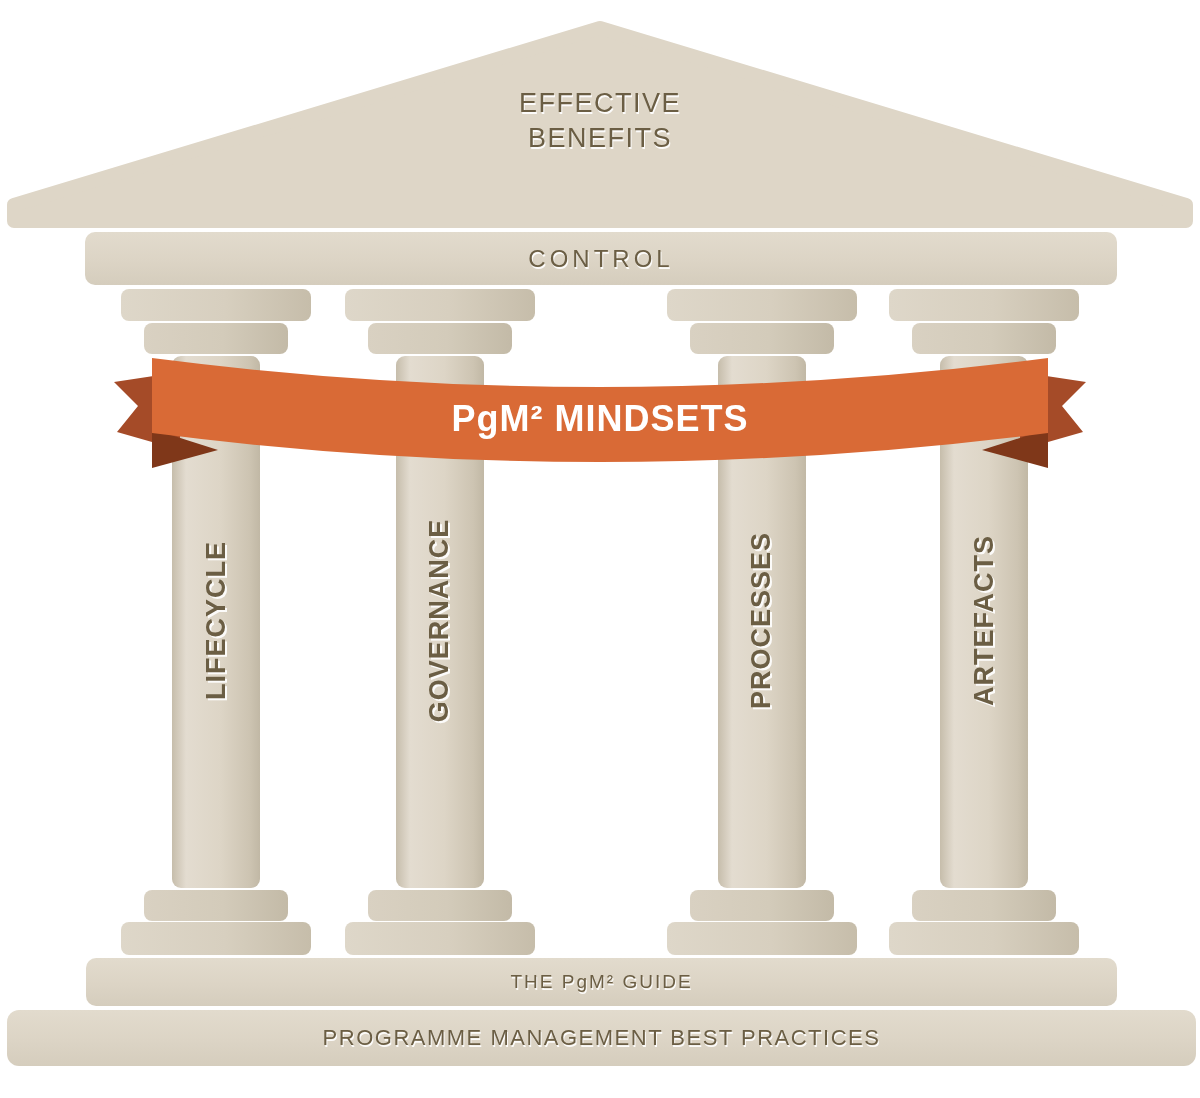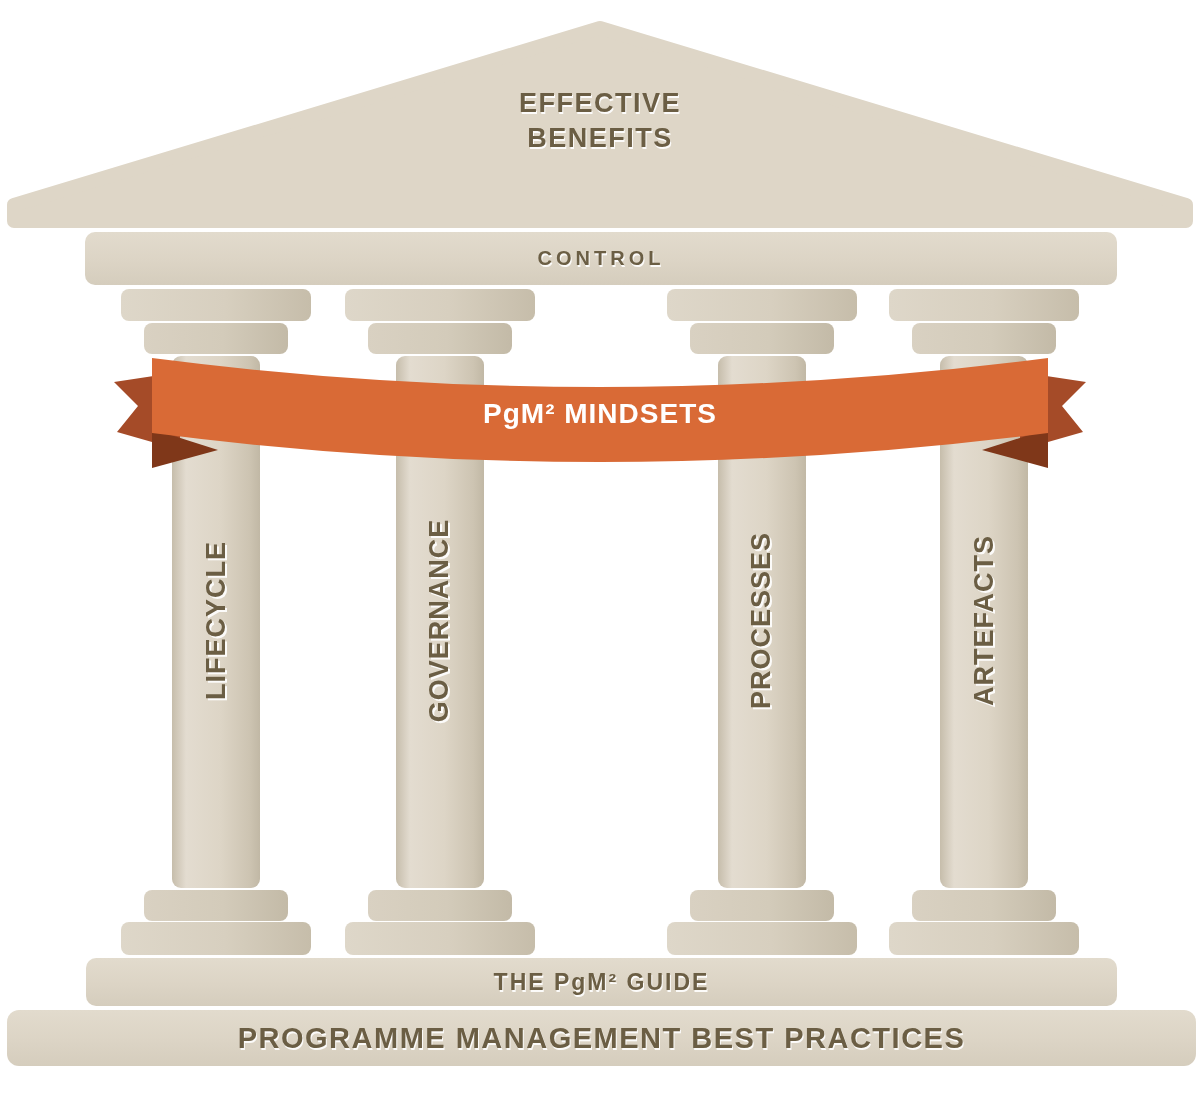--- a/index.html
+++ b/index.html
@@ -5,38 +5,38 @@
 <style>
   html,body{margin:0;padding:0;background:#ffffff;}
   .stage{
     position:relative;width:1200px;height:1098px;background:#ffffff;overflow:hidden;
     font-family:"Liberation Sans", sans-serif;
   }
   svg.layer{position:absolute;left:0;top:0;}
   .pediment-layer{z-index:1;}
   .ribbon-layer{z-index:6;}
 
-  .stone-text{color:#6b5e44;font-weight:700;text-shadow:1px 2px 0 rgba(255,255,255,0.9);}
+  .stone-text{color:#6b5e44;font-weight:400;text-shadow:1px 2px 0 rgba(255,255,255,0.9);}
 
   .pediment-text{
     position:absolute;left:0;top:86px;width:1200px;text-align:center;z-index:2;
     font-size:27px;line-height:35px;letter-spacing:1.5px;
   }
 
   .beam{
     position:absolute;border-radius:10px;z-index:2;
     background:linear-gradient(180deg,#e2dbcd 0%,#dcd4c5 55%,#d5cdbd 100%);
     display:flex;align-items:center;justify-content:center;
   }
   .architrave{left:85px;top:232px;width:1032px;height:53px;}
-  .architrave span{font-size:20px;letter-spacing:4px;}
+  .architrave span{font-size:24px;letter-spacing:4px;}
   .stylobate{left:86px;top:958px;width:1031px;height:48px;}
-  .stylobate span{font-size:23px;letter-spacing:2px;}
+  .stylobate span{font-size:19px;letter-spacing:2px;}
   .foundation{left:7px;top:1010px;width:1189px;height:56px;border-radius:12px;}
-  .foundation span{font-size:29px;letter-spacing:1.5px;}
+  .foundation span{font-size:22px;letter-spacing:1.5px;}
 
   .pillar{position:absolute;top:0;left:0;width:0;height:1098px;z-index:3;}
   .pillar > div{position:absolute;}
   .cap-wide{left:-95px;width:190px;height:32px;top:289px;border-radius:8px;
     background:linear-gradient(90deg,#ded7c9 0%,#d7cfbf 55%,#c6bdaa 100%);}
   .cap-mid{left:-72px;width:144px;height:31px;top:323px;border-radius:8px;
     background:linear-gradient(90deg,#d9d1c2 0%,#d3cbba 55%,#c3baa7 100%);}
   .shaft{left:-44px;width:88px;top:356px;height:532px;border-radius:9px;
     background:linear-gradient(90deg,#c6bdab 0%,#e3dcd0 16%,#ddd5c6 55%,#cdc4b2 88%,#c1b8a5 100%);}
   .base-mid{left:-72px;width:144px;height:31px;top:890px;border-radius:8px;
@@ -48,21 +48,21 @@
     overflow:visible;
   }
   .pillar-label span{
     white-space:nowrap;transform:rotate(-90deg);
     font-size:27px;font-weight:700;letter-spacing:1px;color:#6b5e44;
     text-shadow:-2px 2px 0 rgba(255,255,255,0.9);
   }
 
   .ribbon-text{
     position:absolute;left:0;top:398px;width:1200px;text-align:center;z-index:7;
-    color:#ffffff;font-size:28px;font-weight:700;letter-spacing:1px;
+    color:#ffffff;font-size:36px;font-weight:700;letter-spacing:1px;
   }
 </style>
 </head>
 <body>
 
 <div class="stage">
 
   <svg class="layer pediment-layer" width="1200" height="1098" viewBox="0 0 1200 1098">
     <polygon points="14,205 600,28 1186,205 1186,221 14,221" fill="#ded6c7" stroke="#ded6c7" stroke-width="14" stroke-linejoin="round"></polygon>
   </svg>

